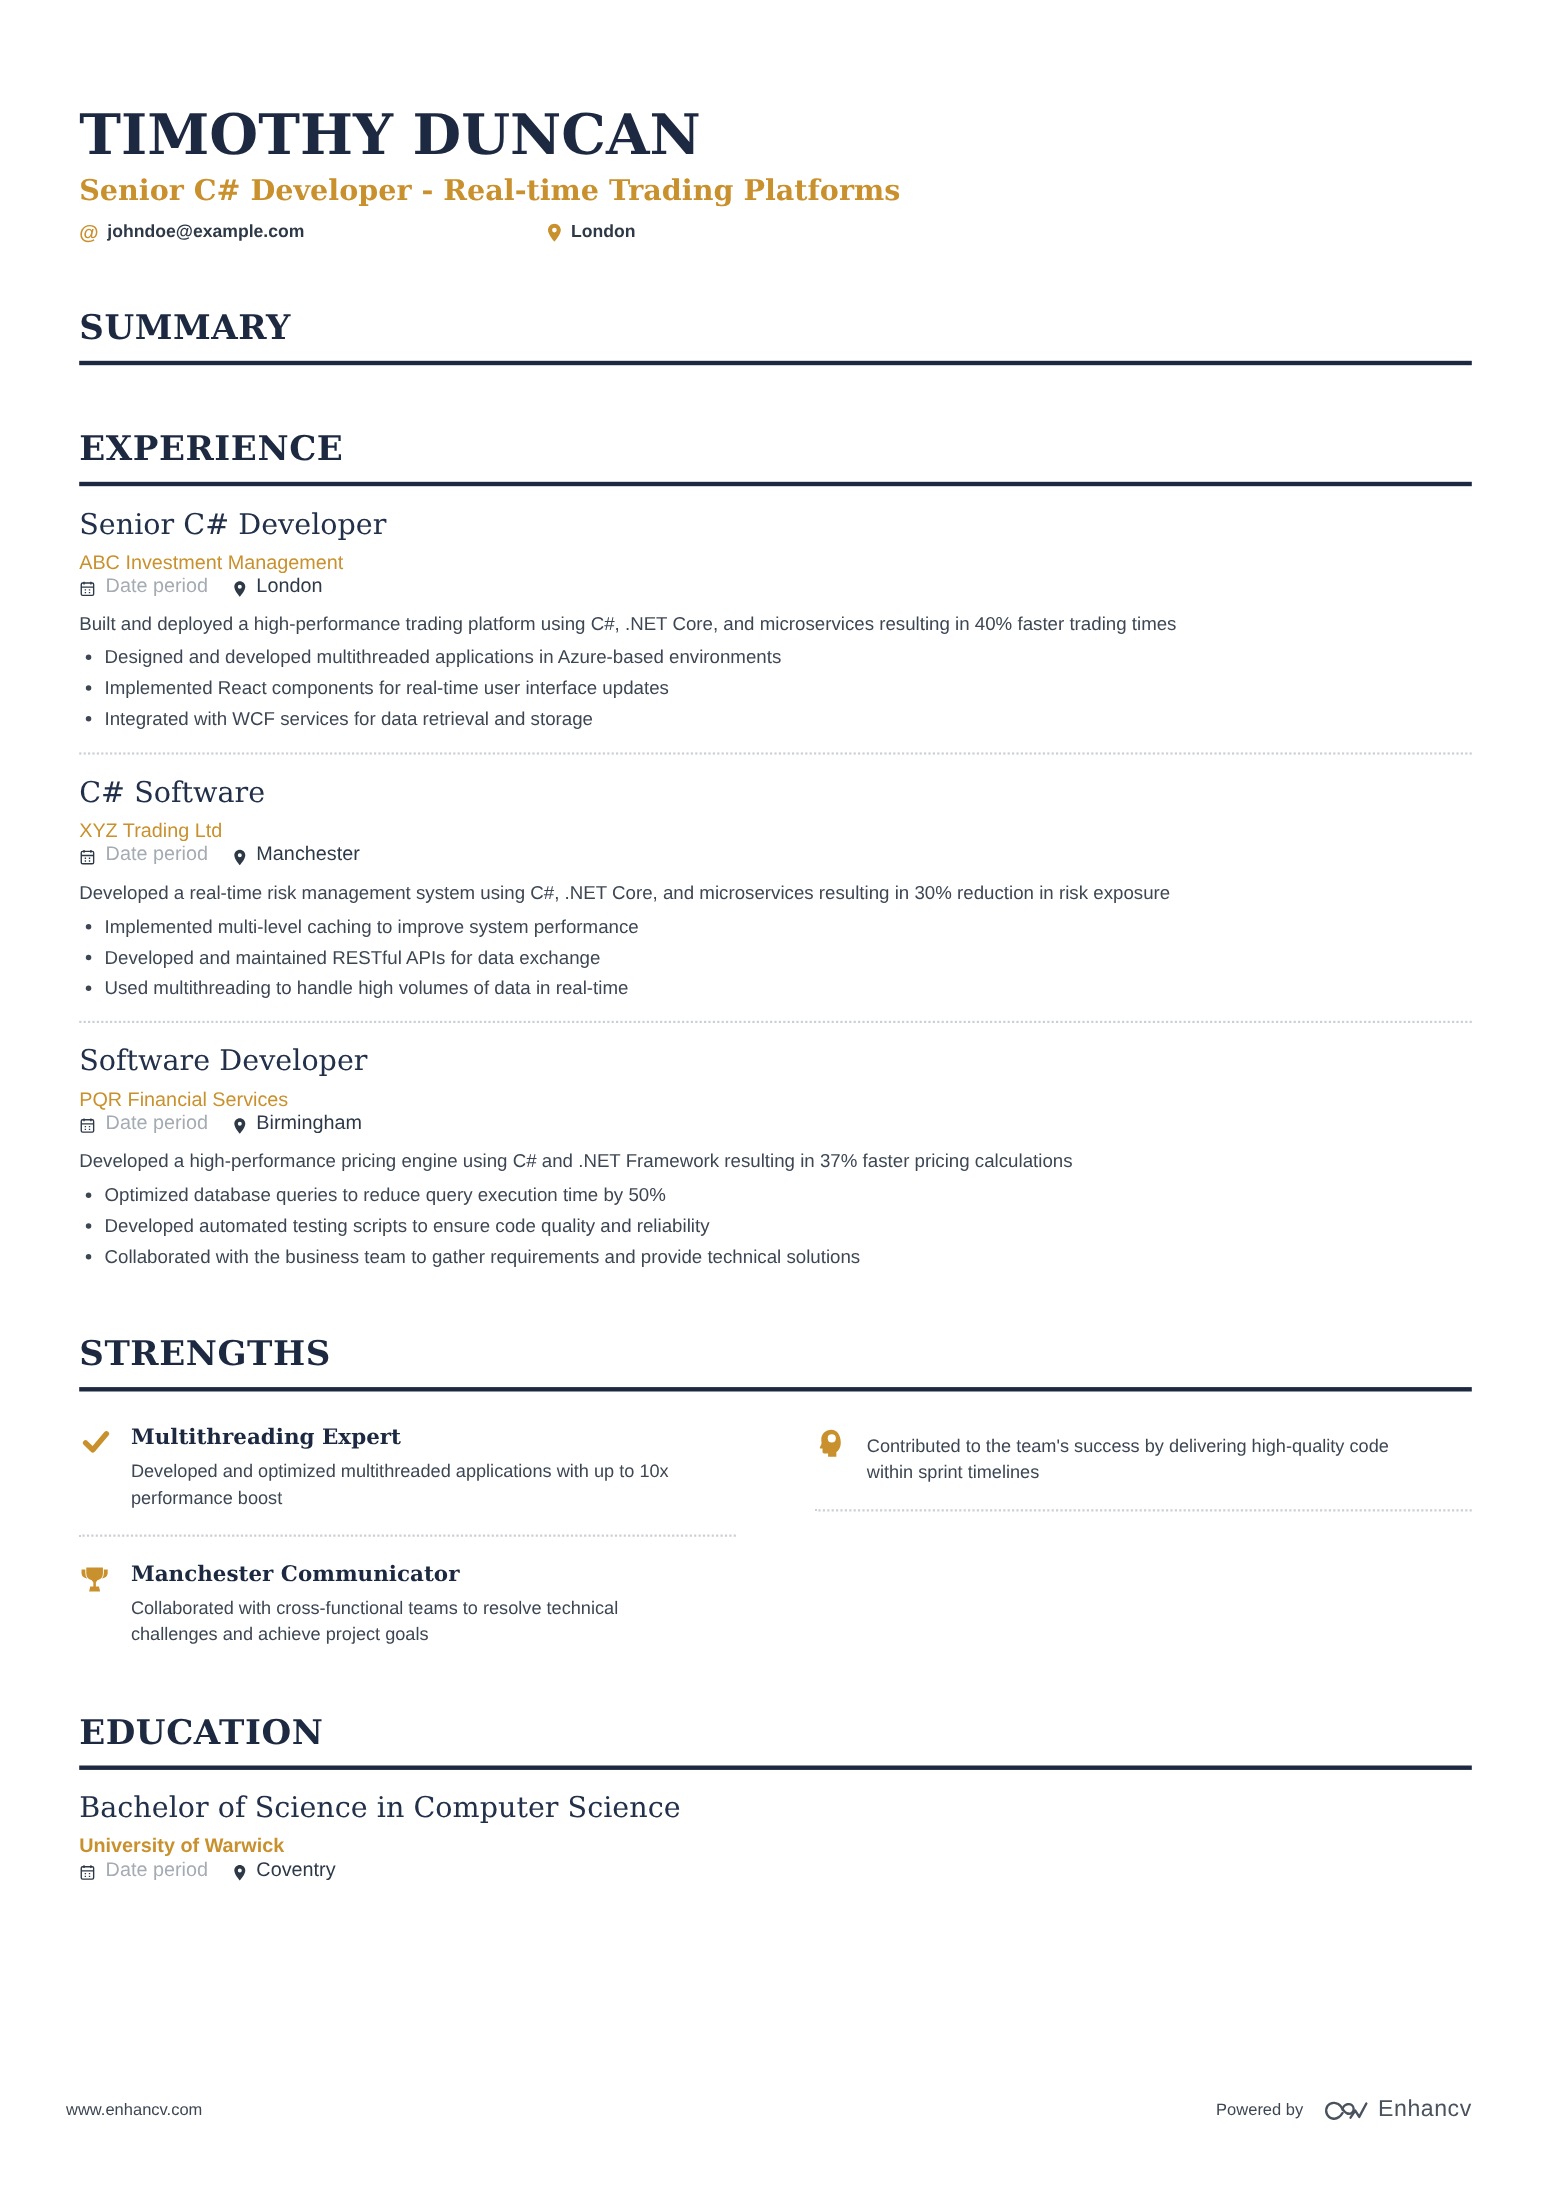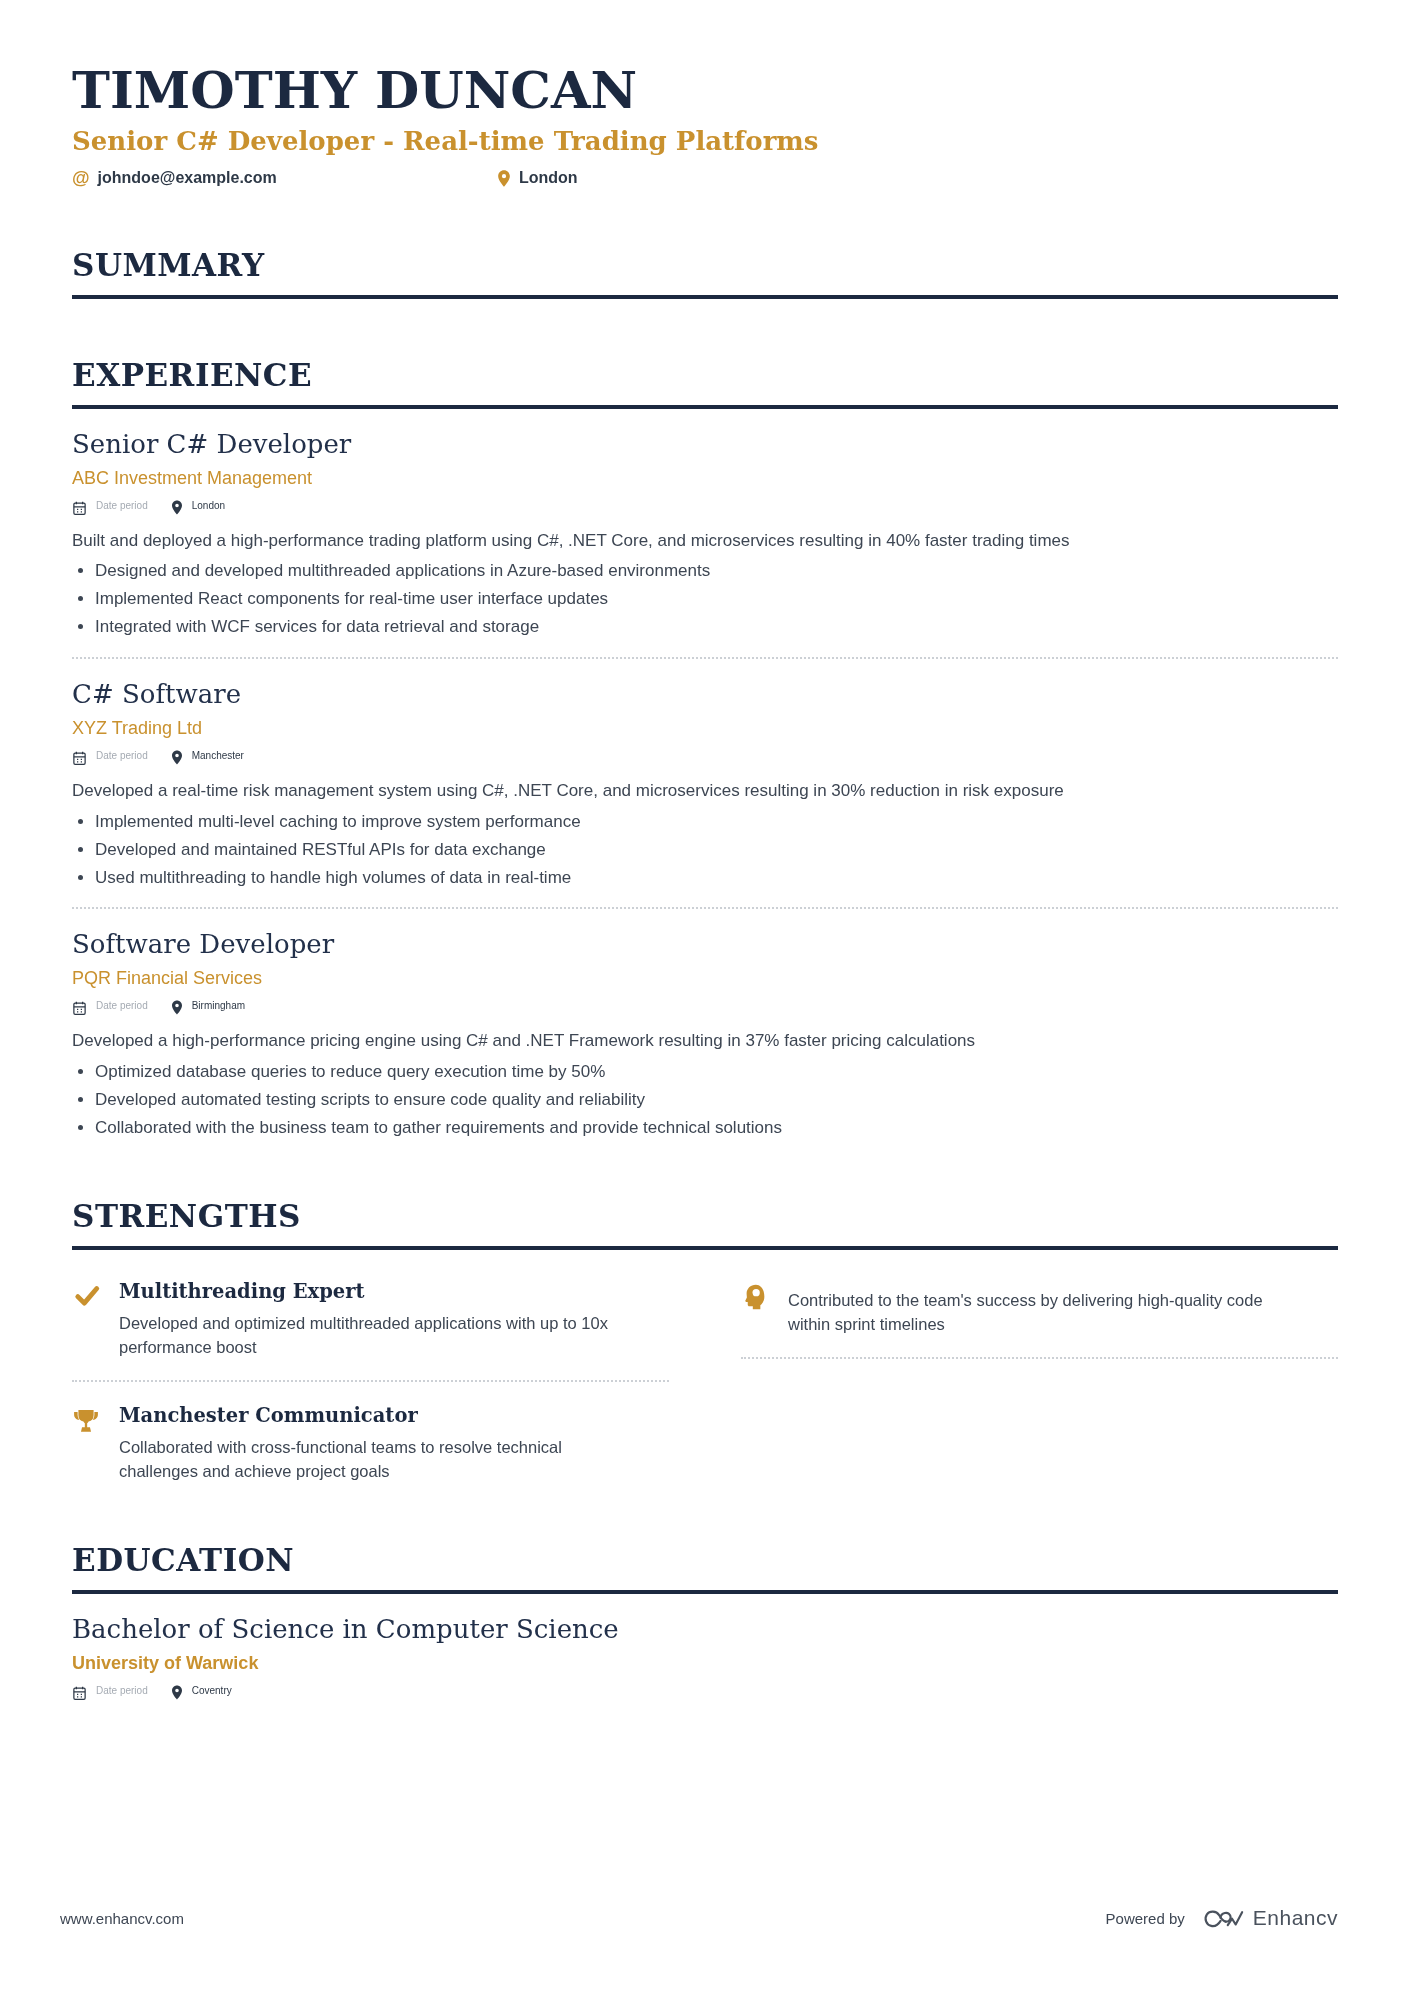--- a/index.html
+++ b/index.html
@@ -1,18 +1,18 @@
 <!DOCTYPE html>
 <html><head>
 <meta charset="utf-8">
 <style>
   html,body{margin:0;padding:0;background:#ffffff;}
   .page{
     width:1410px;height:1995px;position:relative;box-sizing:border-box;
-    padding:64px 72px 0;background:#ffffff;overflow:hidden;
+    padding:97px 72px 0;background:#ffffff;overflow:hidden;
     font-family:"Liberation Sans",sans-serif;color:#3d4653;
   }
   
   .name{
     font-family:"DejaVu Serif",serif;font-weight:700;font-size:51px;
     color:#1c2940;line-height:1.05;letter-spacing:0px;
   }
   .headline{
     font-family:"DejaVu Serif",serif;font-weight:700;font-size:26px;
     color:#c9912e;margin-top:8px;
@@ -27,21 +27,21 @@
   .section{margin-top:58px;}
   .section-heading{
     font-family:"DejaVu Serif",serif;font-weight:700;font-size:31px;color:#1c2940;
     letter-spacing:0.5px;padding-bottom:12px;border-bottom:4px solid #1c2940;
   }
   .summary-text{margin-top:18px;font-size:17.5px;line-height:1.5;max-width:1270px;}
   
   .job{margin-top:20px;}
   .job-title{font-family:"DejaVu Serif",serif;font-weight:400;font-size:26px;color:#22304a;}
   .company{font-size:18px;font-weight:400;color:#c9912e;margin-top:9px;}
-  .meta-row{display:flex;align-items:flex-start;gap:9px;margin-top:11px;font-size:10px;}
+  .meta-row{display:flex;align-items:flex-end;gap:9px;font-size:18px;}
   .meta-icon{color:#2e3947;display:flex;align-items:center;}
   .meta-date{color:#a5abb3;margin-right:14px;}
   .meta-loc{color:#2e3947;}
   .job-summary{margin-top:13px;font-size:17px;line-height:1.45;}
   ul.bullets{margin:7px 0 0;padding-left:23px;}
   ul.bullets li{margin-top:5px;font-size:17px;line-height:1.35;}
   .dotted-divider{border:0;border-top:2px dotted #ccd0d5;margin:18px 0 0;}
   
   .strengths-grid{display:grid;grid-template-columns:1fr 1fr;column-gap:72px;margin-top:8px;align-items:start;}
   .strength{display:flex;gap:17px;padding-top:22px;}

